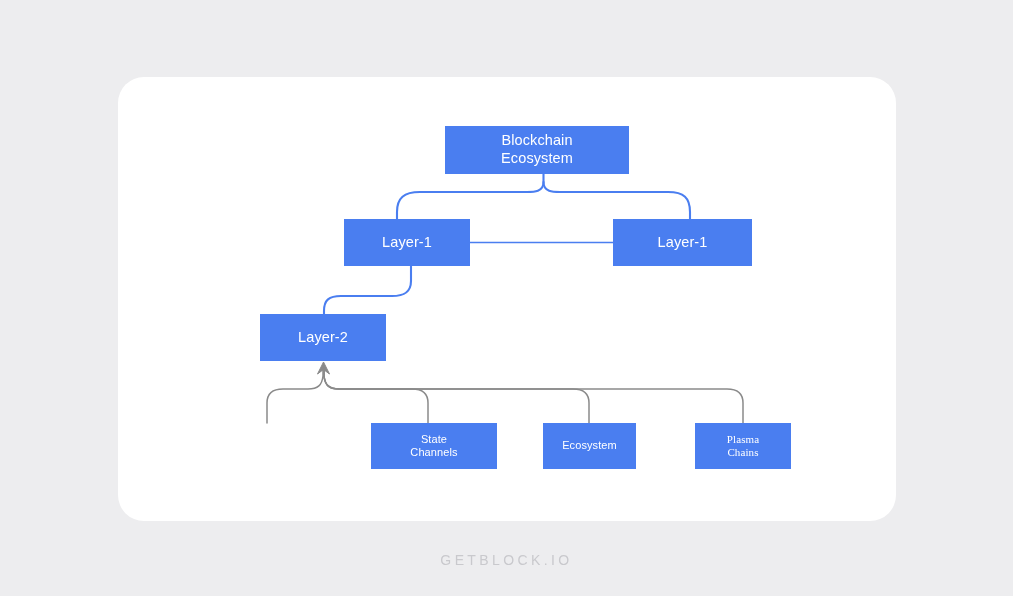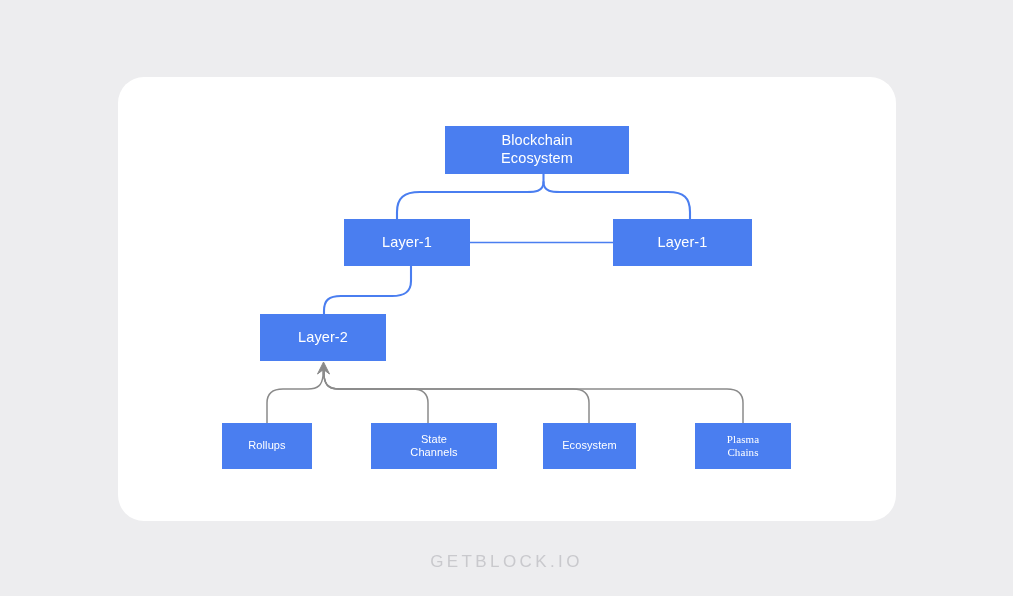--- a/index.html
+++ b/index.html
@@ -92,21 +92,21 @@
   .node-state     { left: 371px; width: 126px; }
   .node-sidechain { left: 543px; width: 93px; }
   .node-plasma    { left: 695px; width: 96px; font-family: Liberation Serif, serif; }
 
   .footer {
     position: absolute;
     left: 0;
     top: 552px;
     width: 1013px;
     text-align: center;
-    font-size: 17px;
+    font-size: 14px;
     letter-spacing: 3.4px;
     color: #c9c9cd;
     font-weight: 400;
   }
 </style>
 </head>
 <body>
 
 <div id="canvas">
 
@@ -171,23 +171,20 @@
   </div>
 
   <div class="node node-l1-right">
     <span>Layer-1</span>
   </div>
 
   <div class="node node-l2">
     <span>Layer-2</span>
   </div>
 
-  <div class="node node-leaf node-rollups">
-    <span>Rollups</span>
-  </div>
 
   <div class="node node-leaf node-state">
     <span>State
 Channels</span>
   </div>
 
   <div class="node node-leaf node-sidechain">
     <span>Ecosystem</span>
   </div>
 

